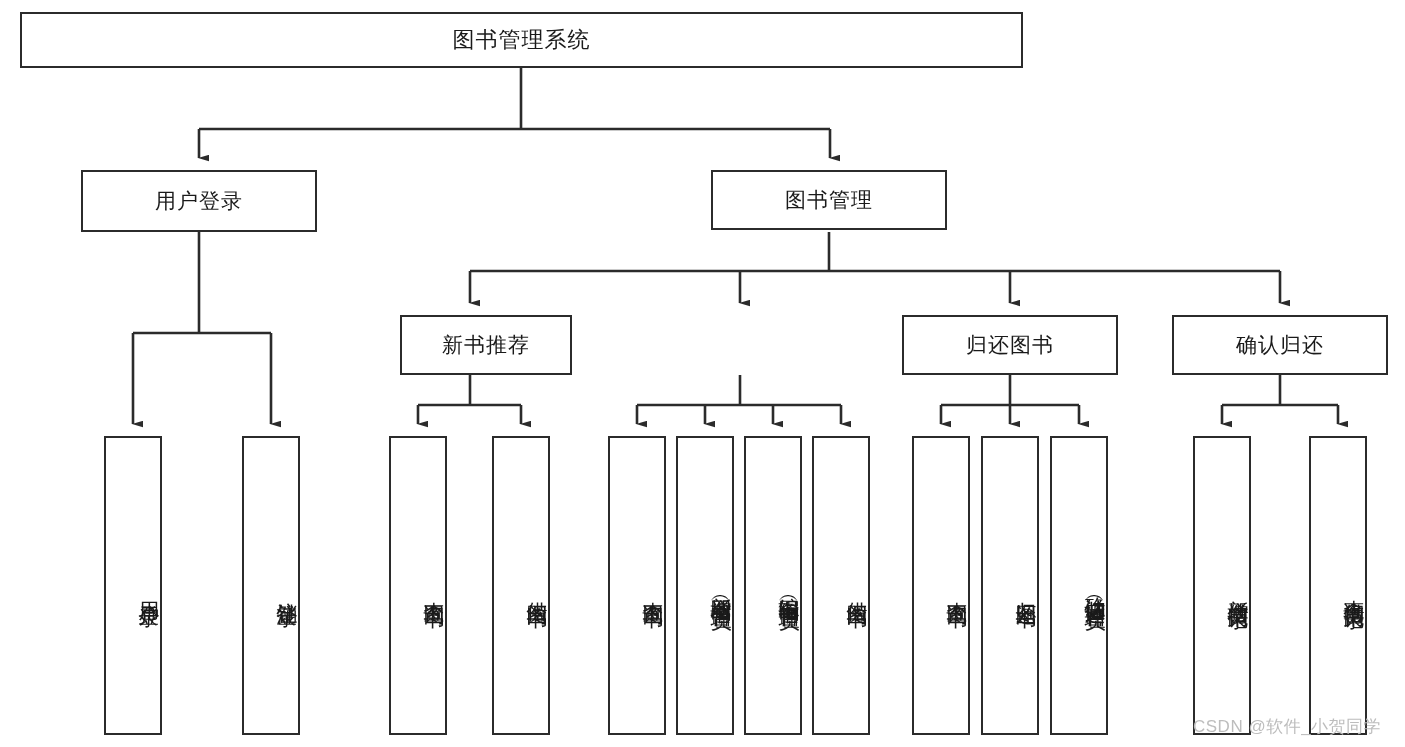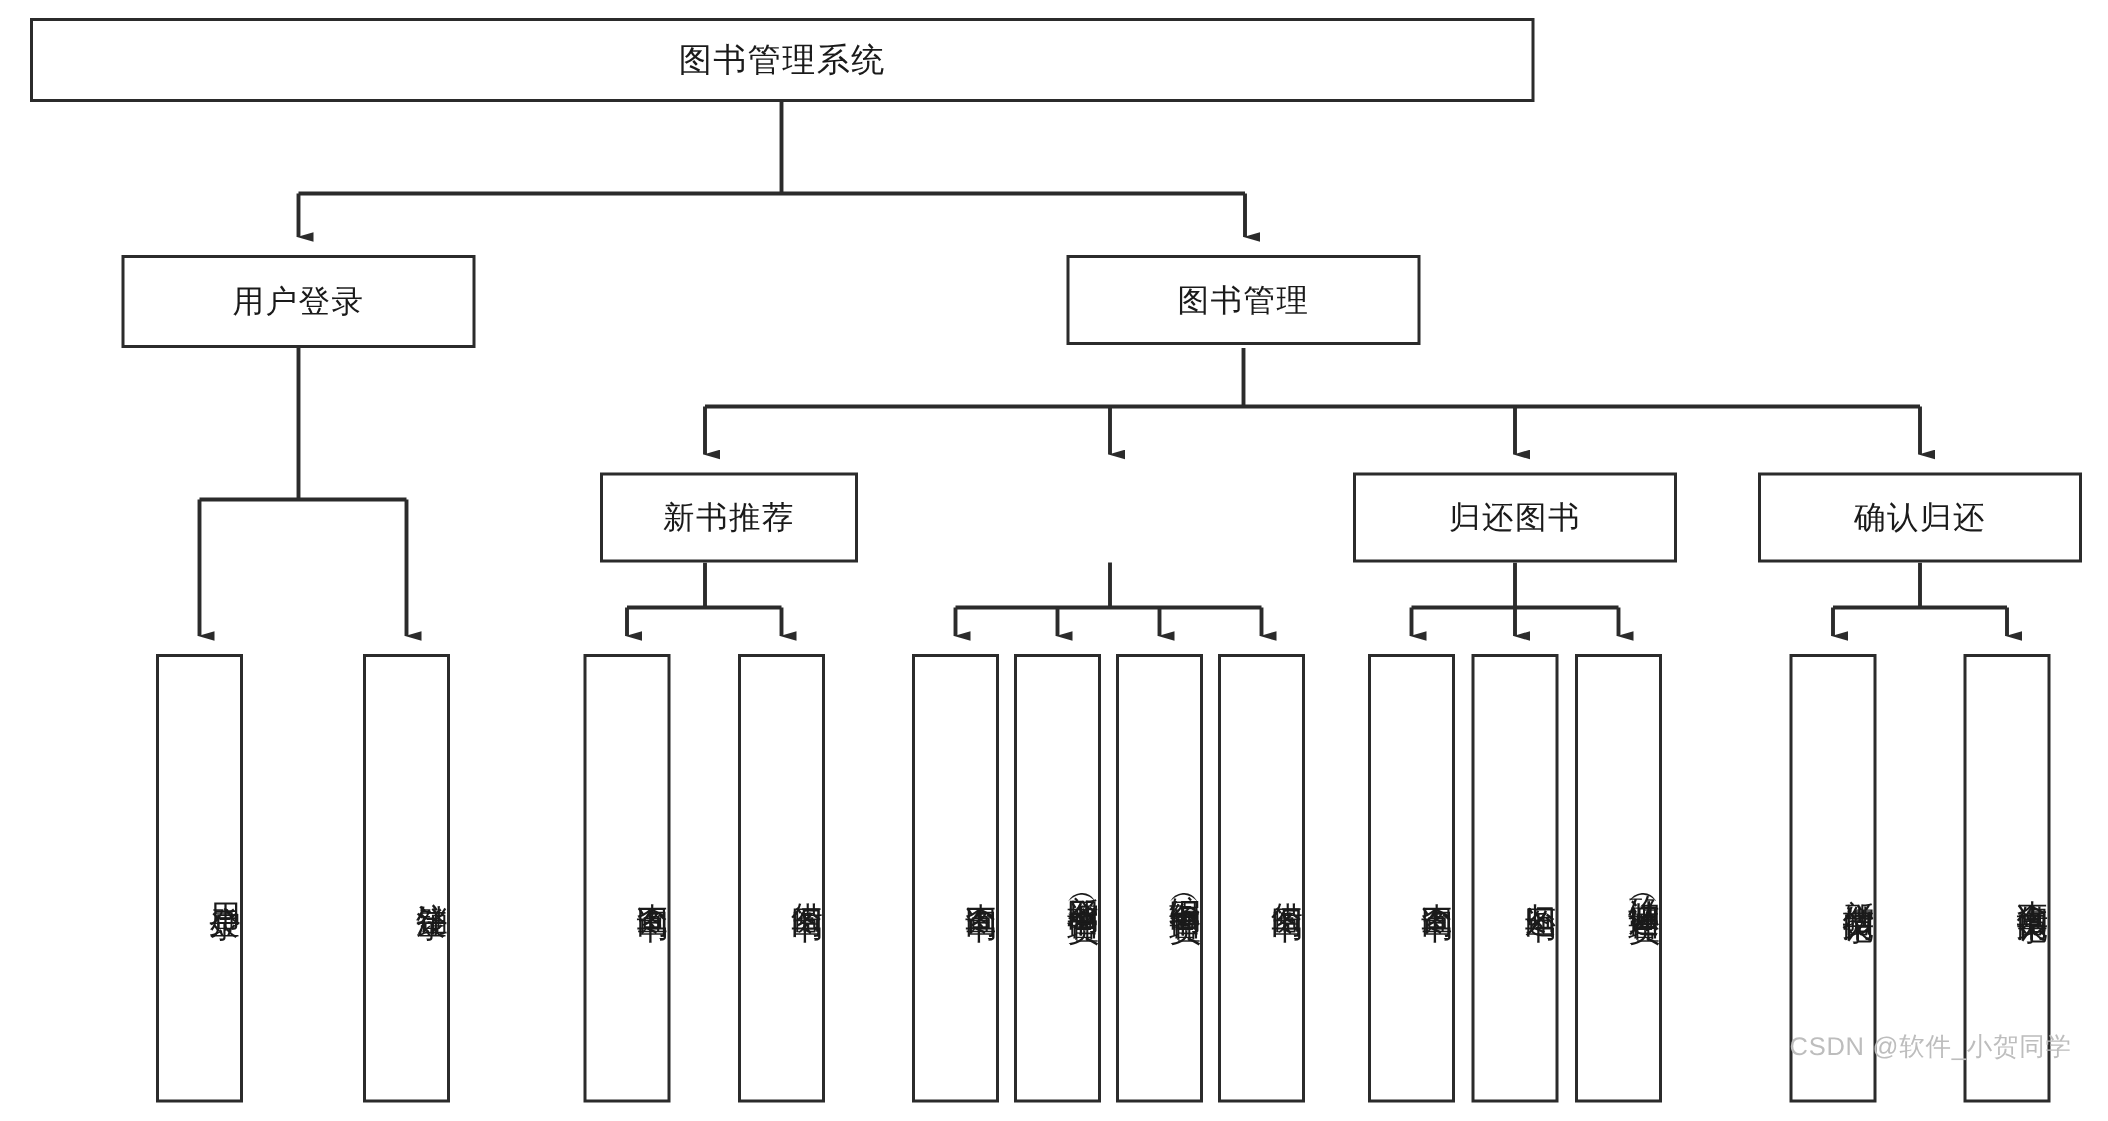--- a/index.html
+++ b/index.html
@@ -93,15 +93,15 @@
   <div class="node leaf" style="left:744px;top:436px;width:58px;height:299px;">编辑图书（管理员）</div>
   <div class="node leaf" style="left:812px;top:436px;width:58px;height:299px;">借阅图书</div>
 
   <div class="node leaf" style="left:912px;top:436px;width:58px;height:299px;">查询图书</div>
   <div class="node leaf" style="left:981px;top:436px;width:58px;height:299px;">归还图书</div>
   <div class="node leaf" style="left:1050px;top:436px;width:58px;height:299px;">确认归还（管理员）</div>
 
   <div class="node leaf" style="left:1193px;top:436px;width:58px;height:299px;">新增借阅记录</div>
   <div class="node leaf" style="left:1309px;top:436px;width:58px;height:299px;">查询借阅记录</div>
 
-  <div class="wm" style="left:1193px;top:686px;">CSDN @软件_小贺同学</div>
+  <div class="wm" style="left:1193px;top:715px;">CSDN @软件_小贺同学</div>
 
 </div>
 
 </body></html>

